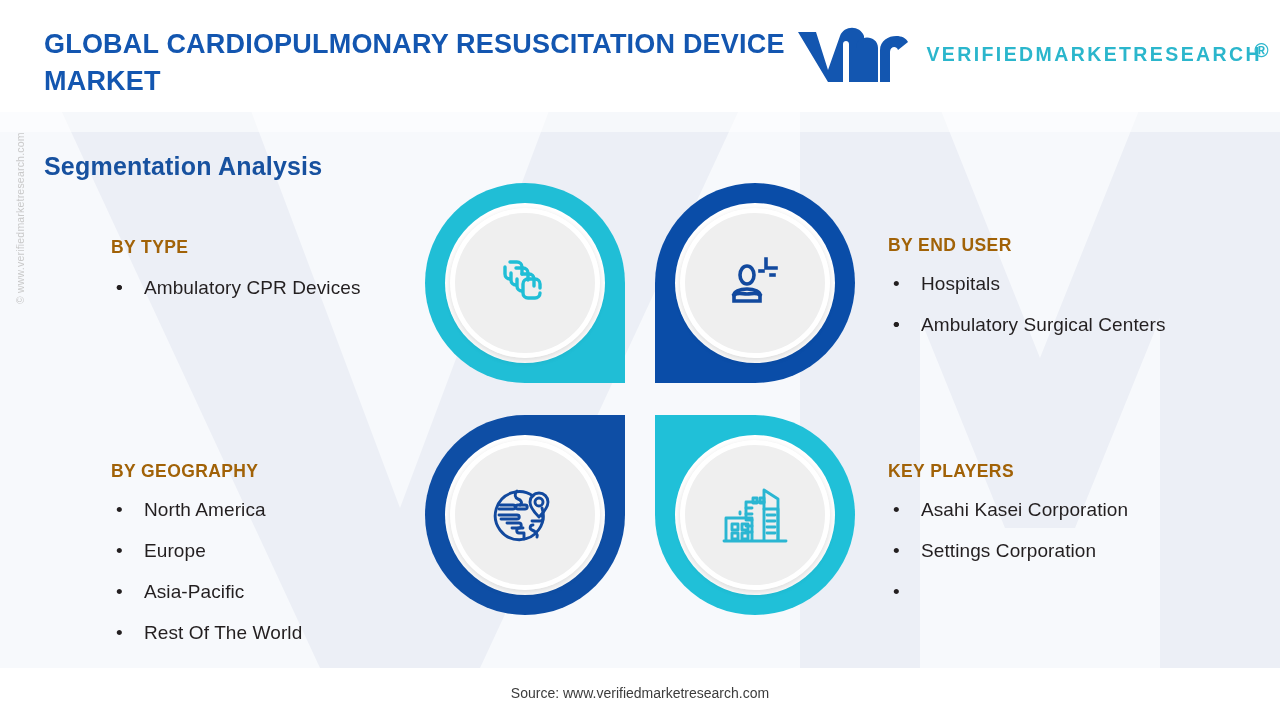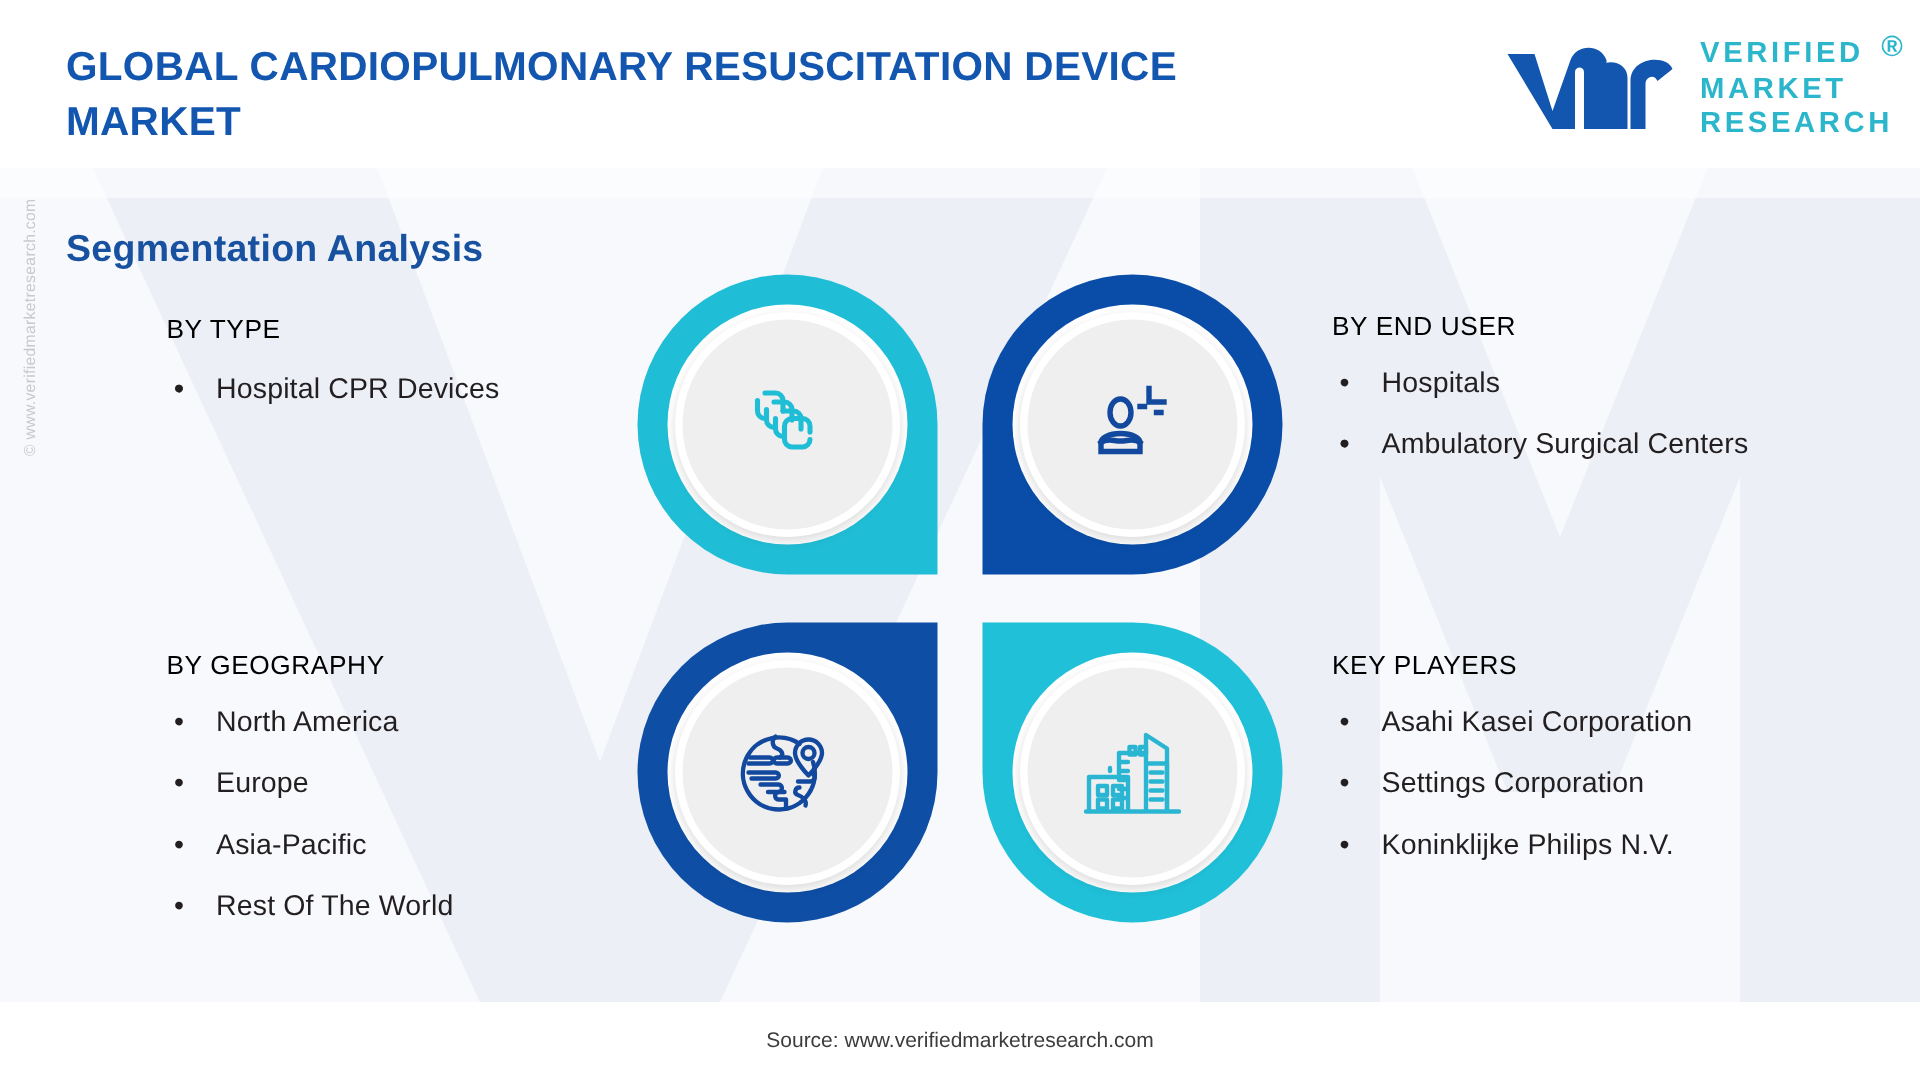--- a/index.html
+++ b/index.html
@@ -52,21 +52,21 @@
   .logo {
     position: absolute;
     right: 18px; top: 26px;
     display: flex;
     align-items: center;
     gap: 14px;
   }
   .logo-mark { display: block; }
   .logo-words {
     display: flex;
-    flex-direction: column;
+    flex-direction: row;
     line-height: 1.0;
     position: relative;
   }
   .logo-words span {
     font-size: 19.5px;
     font-weight: 700;
     letter-spacing: 2.4px;
     color: #2bb6cc;
     white-space: nowrap;
     margin-bottom: 4px;
@@ -102,25 +102,26 @@
     white-space: nowrap;
     transform-origin: left top;
     transform: rotate(-90deg) translateX(-100%);
     z-index: 5;
   }
 
   
   .block { position: absolute; z-index: 5; }
   .block h3 {
     font-size: 17.5px;
-    font-weight: 400;
-    color: #000000;
+    font-weight: 700;
+    color: #a16207;
     letter-spacing: 0.4px;
     text-transform: uppercase;
     margin-bottom: 17px;
+    margin-top: 28px;
   }
   .block ul { list-style: none; }
   .block li {
     position: relative;
     font-size: 19px;
     color: #231f20;
     padding-left: 33px;
     margin-bottom: 19px;
     white-space: nowrap;
     letter-spacing: 0.1px;
@@ -234,21 +235,21 @@
   <div class="side-wm">© www.verifiedmarketresearch.com</div>
 
   <div class="block b-type">
     <h3>BY TYPE</h3>
     <ul>
       <li>
         <span class="bullet">•</span>
       </li>
       <li>
         <span class="bullet">•</span>
-        <span>Hospital CPR Devices</span>
+        <span>Ambulatory CPR Devices</span>
       </li>
     </ul>
   </div>
 
   <div class="block b-geo">
     <h3>BY GEOGRAPHY</h3>
     <ul>
       <li>
         <span class="bullet">•</span>
         <span>North America</span>
@@ -291,21 +292,20 @@
       <li>
         <span class="bullet">•</span>
         <span>Asahi Kasei Corporation</span>
       </li>
       <li>
         <span class="bullet">•</span>
         <span>Settings Corporation</span>
       </li>
       <li>
         <span class="bullet">•</span>
-        <span>Koninklijke Philips N.V.</span>
       </li>
     </ul>
   </div>
 
   <div class="cluster">
 
     <div class="petal p-tl">
       <div class="ring"></div>
       <div class="inner">
         <svg width="62" height="62" viewBox="0 0 62 62">

